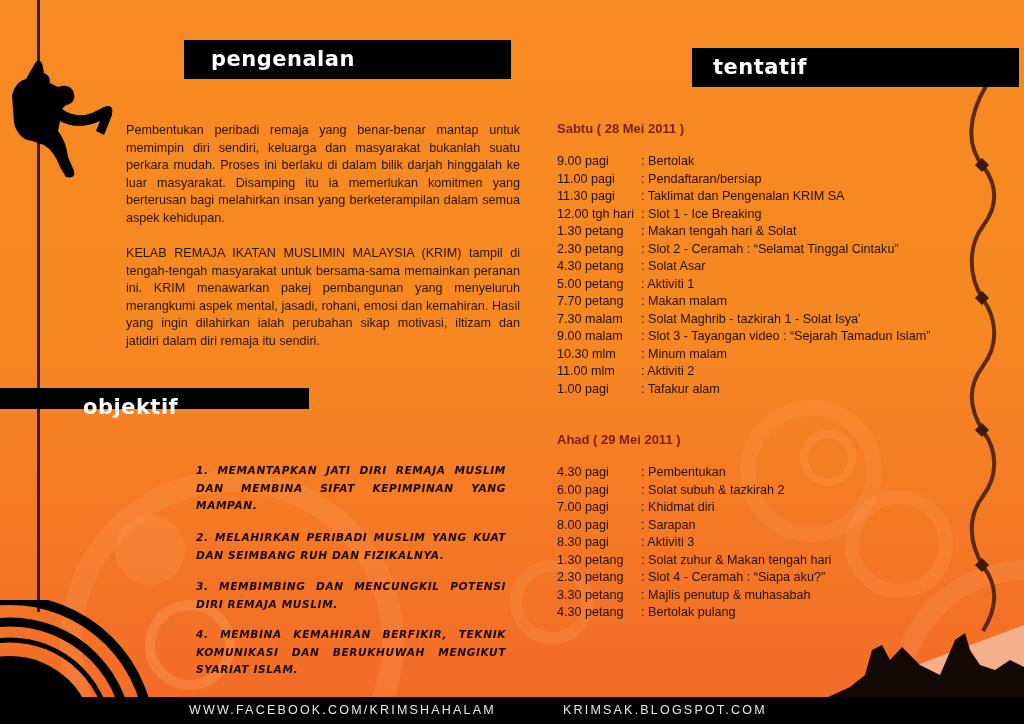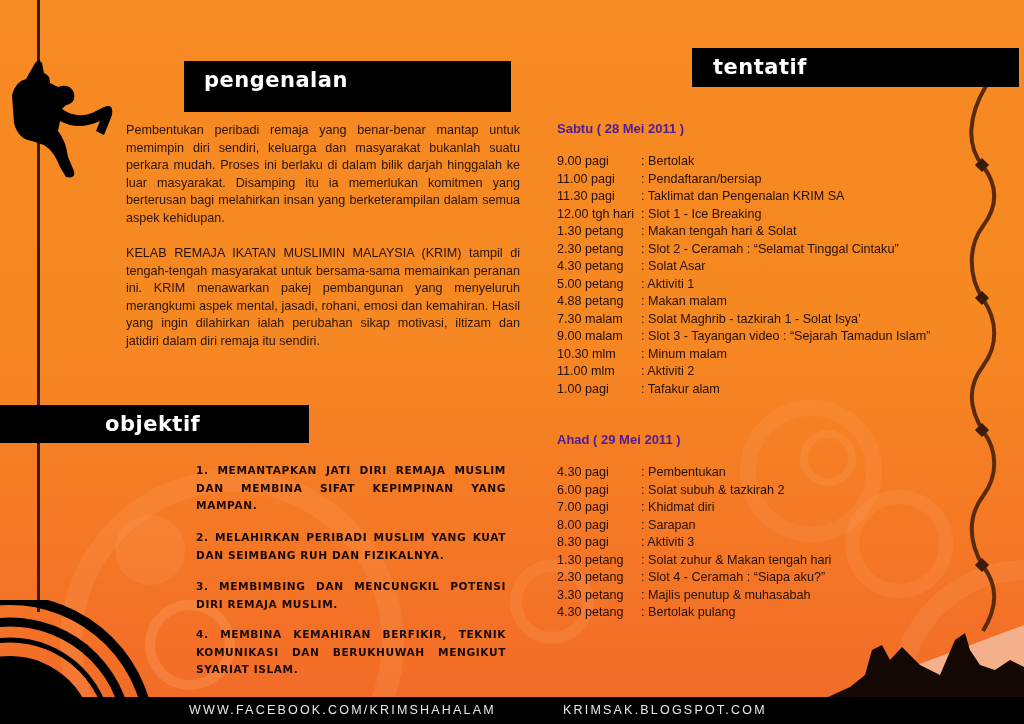--- a/index.html
+++ b/index.html
@@ -15,26 +15,26 @@
     font-family: "DejaVu Sans", sans-serif; font-weight:bold;
     font-size:21px; letter-spacing:0.5px; line-height:39px;
     box-sizing:border-box;
   }
   .para {
     position:absolute; font-size:12.6px; line-height:17.6px;
     text-align:justify; color:#2a1406;
   }
   .obj {
     position:absolute; left:196px; width:310px;
-    font-family: "DejaVu Sans", sans-serif; font-weight:bold;
+    font-family: "DejaVu Sans", sans-serif; font-style:italic; font-weight:bold;
     font-size:10.6px; line-height:17.5px; letter-spacing:0.6px;
     text-align:justify; color:#1a0a03; text-transform:uppercase;
   }
   .day-title {
-    position:absolute; font-weight:bold; font-size:13px; color:#4c1d95;
+    position:absolute; font-weight:bold; font-size:13px; color:#7f1d1d;
   }
   .sched { position:absolute; left:557px; font-size:12.6px; color:#241006; }
   .sched .row { height:17.5px; line-height:17.5px; white-space:nowrap; display:flex; }
   .sched .t { width:84px; }
   .footer {
     position:absolute; left:0; top:697px; width:1024px; height:27px; background:#000;
     color:#e8e8e8; font-size:12.5px; letter-spacing:2.2px; line-height:27px;
   }
   .circ { position:absolute; border-radius:50%; }
 </style>
@@ -73,27 +73,27 @@
     <rect x="19" y="339" width="10" height="10" transform="rotate(45 24 344)"></rect>
     <rect x="19" y="474" width="10" height="10" transform="rotate(45 24 479)"></rect>
   </g>
 </svg>
 
 <svg class="abs" style="left:820px;top:615px;" width="204" height="109" viewBox="0 0 204 109">
   <polygon fill="#f4b08a" points="70,60 204,10 204,109 60,109"></polygon>
   <polygon fill="#140804" points="0,109 8,82 30,72 45,60 52,35 62,30 70,45 82,32 90,40 100,50 120,60 135,25 145,18 150,35 160,50 175,55 190,45 204,52 204,109"></polygon>
 </svg>
 
-<div class="bar" style="left:184px;top:61px;width:327px;height:51px;padding-left:20px;">
+<div class="bar" style="left:184px;top:40px;width:327px;height:39px;padding-left:27px;">
   <span>pengenalan</span>
 </div>
 <p class="para" style="left:126px;top:122px;width:394px;margin:0;">Pembentukan peribadi remaja yang benar-benar mantap untuk memimpin diri sendiri, keluarga dan masyarakat bukanlah suatu perkara mudah. Proses ini berlaku di dalam bilik darjah hinggalah ke luar masyarakat. Disamping itu ia memerlukan komitmen yang berterusan bagi melahirkan insan yang berketerampilan dalam semua aspek kehidupan.</p>
 <p class="para" style="left:126px;top:245px;width:394px;margin:0;">KELAB REMAJA IKATAN MUSLIMIN MALAYSIA (KRIM) tampil di tengah-tengah masyarakat untuk bersama-sama memainkan peranan ini. KRIM menawarkan pakej pembangunan yang menyeluruh merangkumi aspek mental, jasadi, rohani, emosi dan kemahiran. Hasil yang ingin dilahirkan ialah perubahan sikap motivasi, iltizam dan jatidiri dalam diri remaja itu sendiri.</p>
 
-<div class="bar" style="left:0;top:405px;width:309px;height:38px;padding-left:105px;line-height:38px;">
+<div class="bar" style="left:0;top:388px;width:309px;height:21px;padding-left:83px;line-height:38px;">
   <span>objektif</span>
 </div>
 <p class="obj" style="top:462px;margin:0;">1. Memantapkan jati diri remaja muslim dan membina sifat kepimpinan yang mampan.</p>
 <p class="obj" style="top:529px;margin:0;">2. Melahirkan peribadi muslim yang kuat dan seimbang ruh dan fizikalnya.</p>
 <p class="obj" style="top:578px;margin:0;">3. Membimbing dan mencungkil potensi diri remaja muslim.</p>
 <p class="obj" style="top:626px;margin:0;">4. Membina kemahiran berfikir, teknik komunikasi dan berukhuwah mengikut syariat Islam.</p>
 
 <div class="bar" style="left:692px;top:48px;width:327px;height:39px;padding-left:21px;">
   <span>tentatif</span>
 </div>
@@ -126,21 +126,21 @@
     </div>
   <div class="row">
       <span class="t">4.30 petang</span>
       <span>: Solat Asar</span>
     </div>
   <div class="row">
       <span class="t">5.00 petang</span>
       <span>: Aktiviti 1</span>
     </div>
   <div class="row">
-      <span class="t">4.88 petang</span>
+      <span class="t">7.70 petang</span>
       <span>: Makan malam</span>
     </div>
   <div class="row">
       <span class="t">7.30 malam</span>
       <span>: Solat Maghrib - tazkirah 1 - Solat Isya’</span>
     </div>
   <div class="row">
       <span class="t">9.00 malam</span>
       <span>: Slot 3 - Tayangan video : “Sejarah Tamadun Islam”</span>
     </div>

